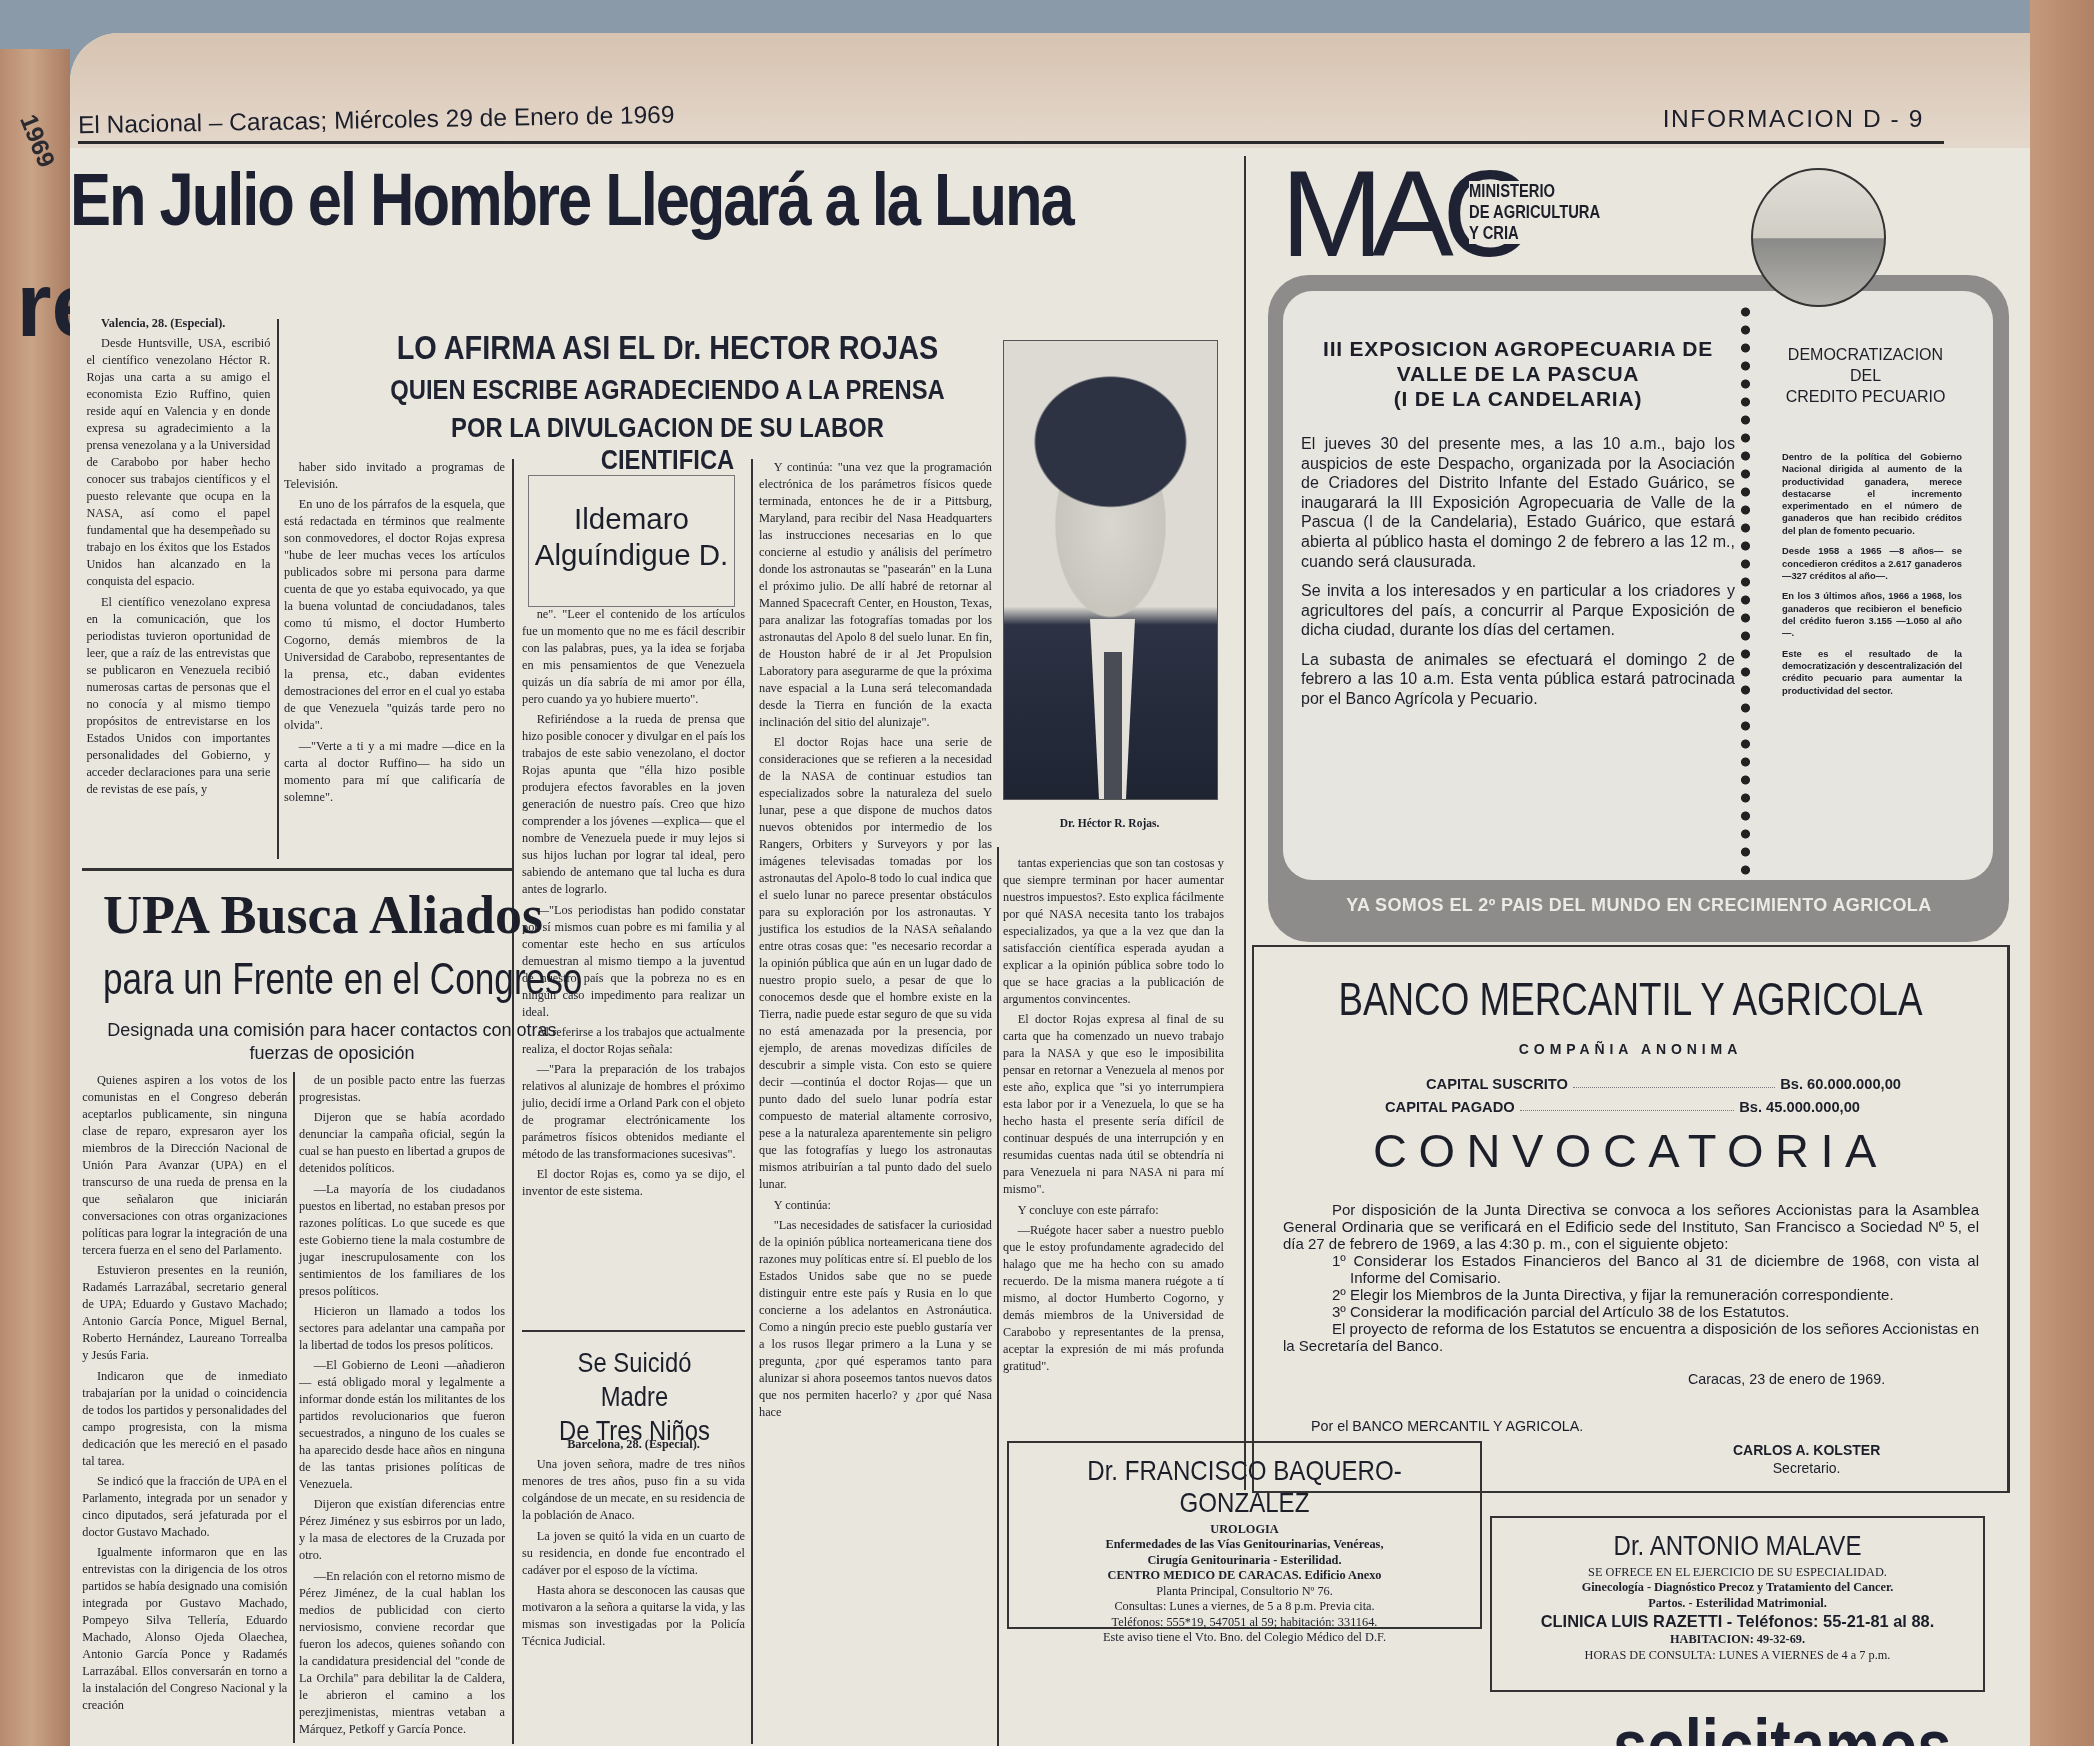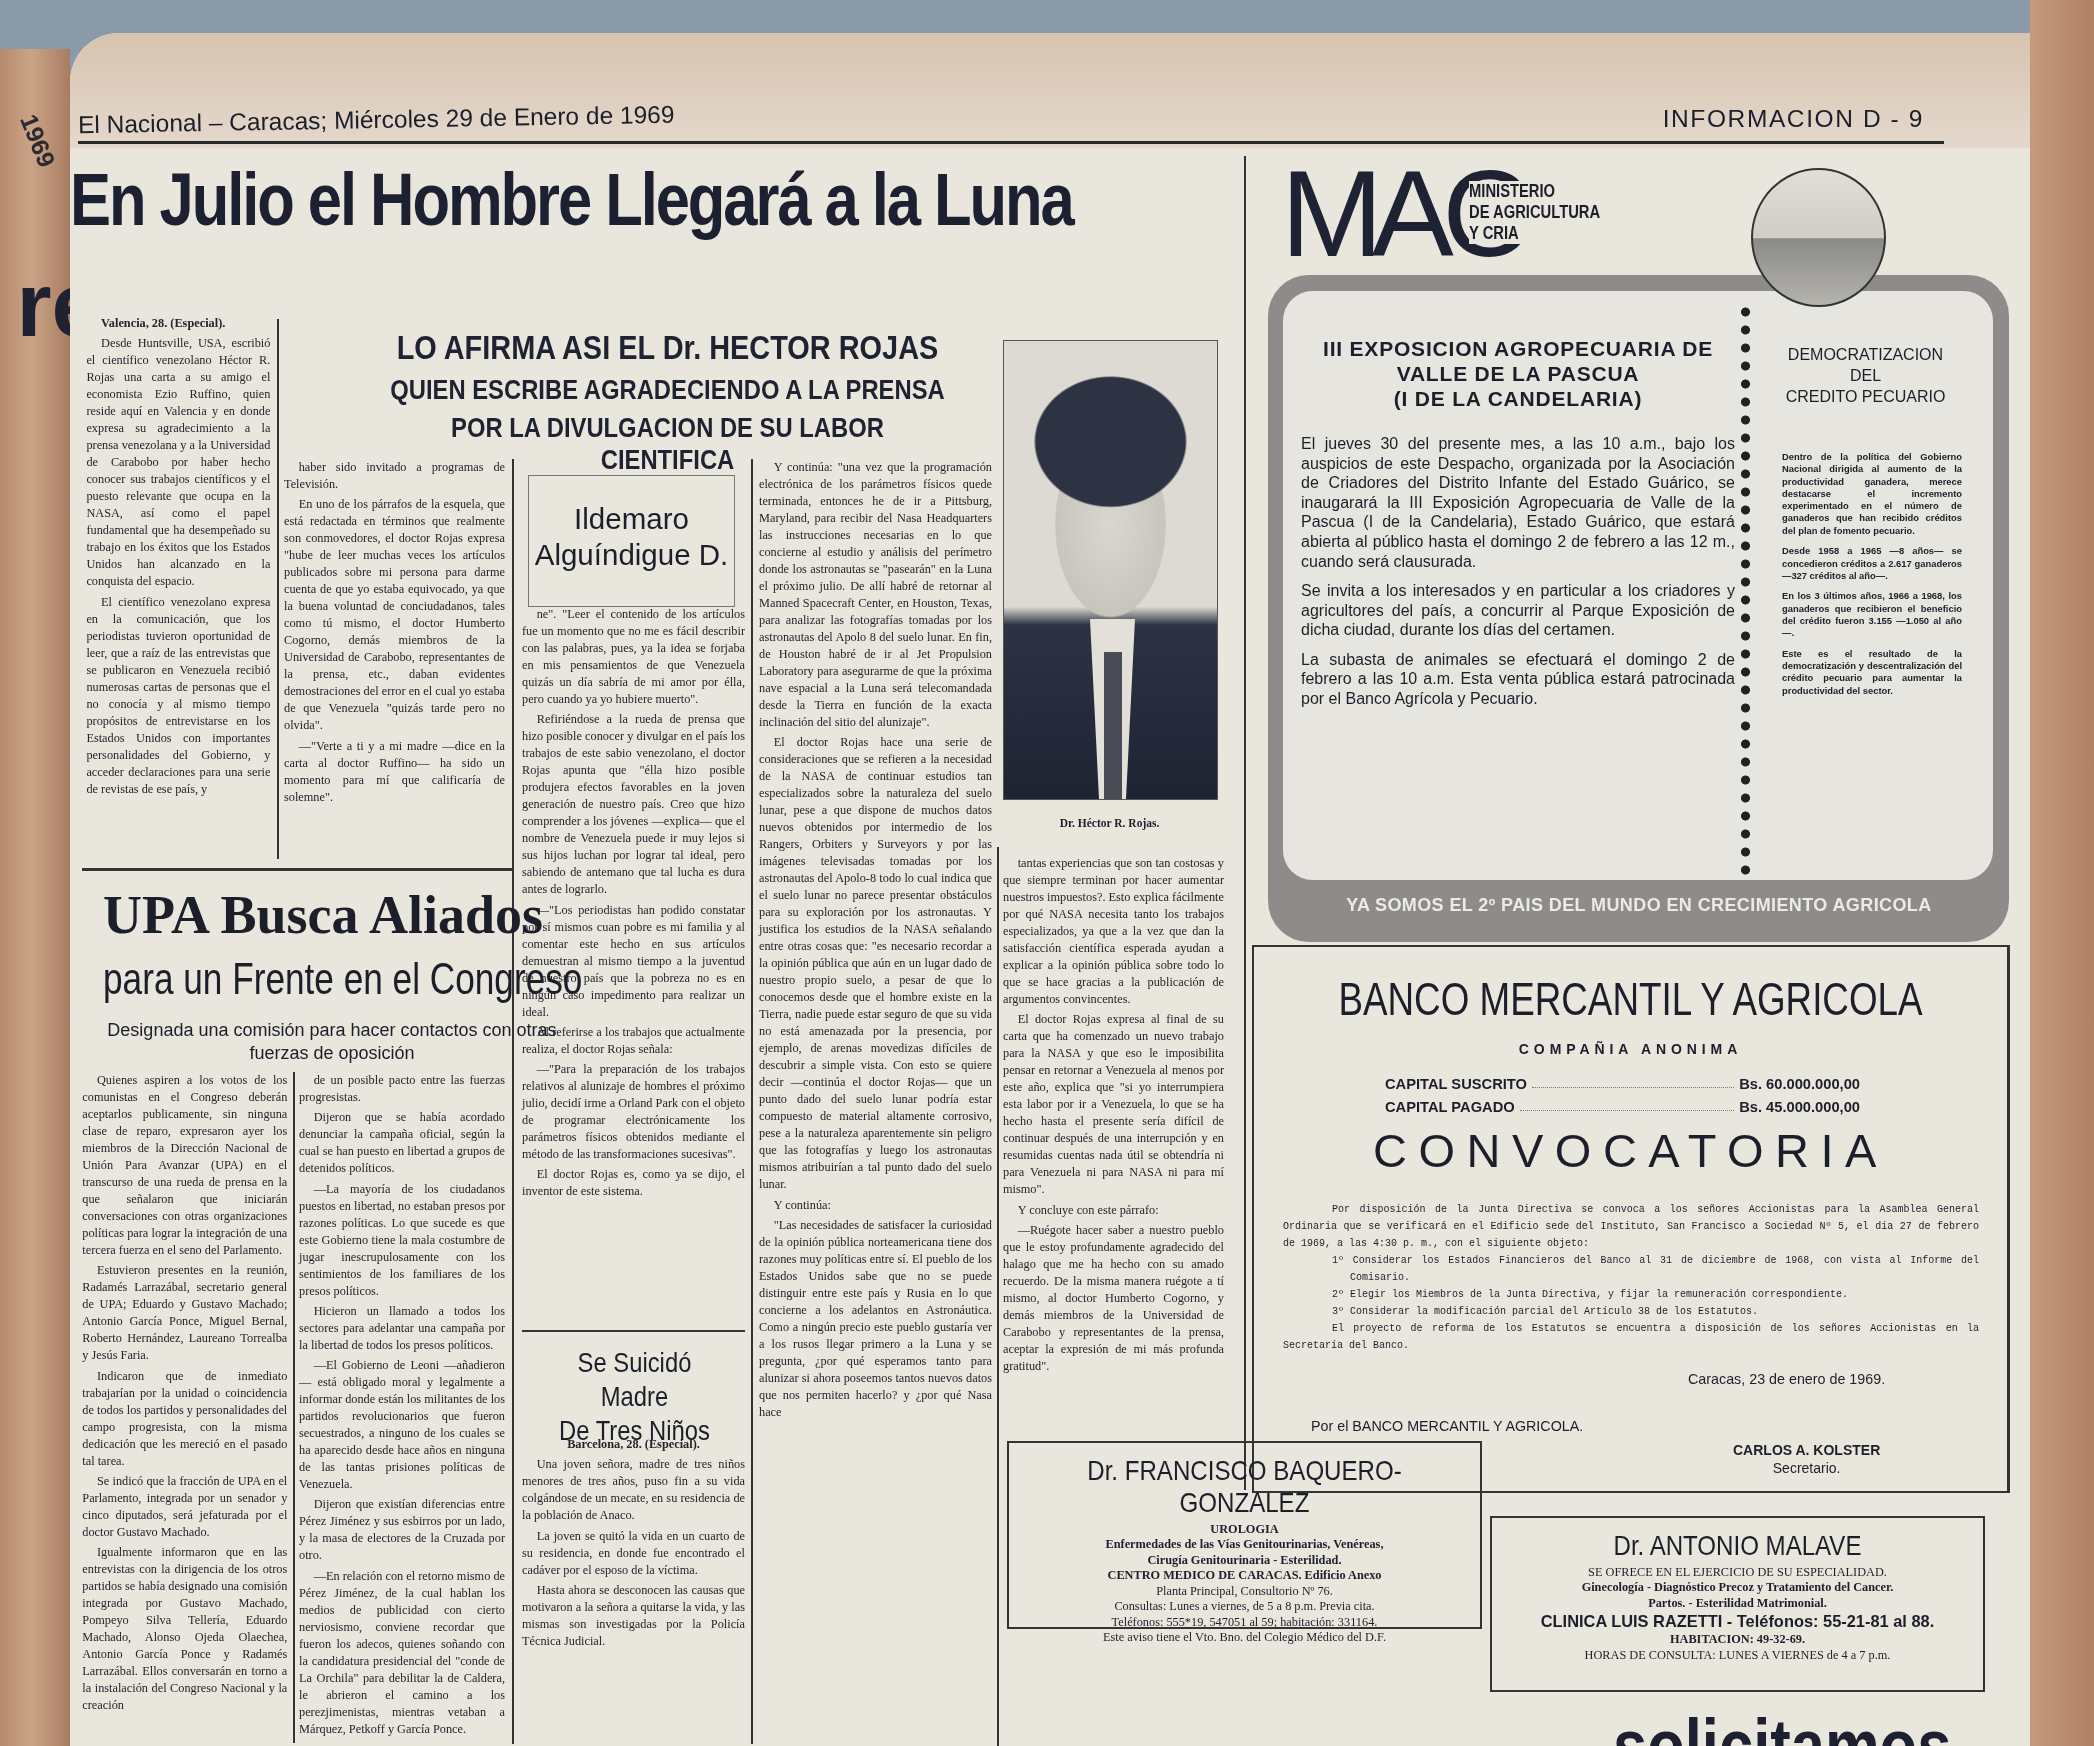--- a/index.html
+++ b/index.html
@@ -49,21 +49,21 @@
   .mac .demo-body p{text-indent:0;margin-bottom:8.2px;}
   .mac .slogan{position:absolute;left:16.4px;top:735px;width:741px;text-align:center;font-family:"Liberation Sans",sans-serif;font-weight:bold;font-size:18px;color:#eceae4;letter-spacing:0.4px;}
   
   .banco{position:absolute;left:1182px;top:912px;width:753px;height:544px;border:2.5px double #333;border-right:3.3px solid #333;}
   .banco .name{position:absolute;left:0;top:24.5px;width:100%;text-align:center;font-family:"Liberation Sans",sans-serif;font-size:46px;transform:scaleX(0.8);}
   .banco .sa{position:absolute;left:0;top:94px;width:100%;text-align:center;font-family:"Liberation Sans",sans-serif;font-weight:bold;font-size:14px;letter-spacing:4.9px;}
   .banco .cap{position:absolute;left:131px;width:475px;font-family:"Liberation Sans",sans-serif;font-weight:bold;font-size:14.7px;display:flex;}
   .banco .cap .lbl{flex:0 0 auto;}
   .banco .cap .dots2{flex:1;border-bottom:1.6px dotted #777;margin:0 4.9px 4.1px;}
   .banco .conv{position:absolute;left:0;top:176px;width:100%;text-align:center;font-family:"Liberation Sans",sans-serif;font-size:47px;letter-spacing:11.5px;}
-  .banco .body{position:absolute;left:29px;top:254px;width:696px;font-family:Liberation Mono, monospace;font-size:10px;line-height:17px;text-align:justify;}
+  .banco .body{position:absolute;left:29px;top:254px;width:696px;font-family:Liberation Sans, sans-serif;font-size:15px;line-height:17px;text-align:justify;}
   .banco .body p{text-indent:49px;margin:0;}
   .banco .body .item{padding-left:49px;text-indent:-18px;margin-left:18px;}
   .banco .place{position:absolute;left:434px;top:424px;font-family:"Liberation Sans",sans-serif;font-size:14.3px;}
   .banco .por{position:absolute;left:57px;top:471px;font-family:"Liberation Sans",sans-serif;font-size:14.3px;}
   .banco .sig{position:absolute;left:479px;top:494px;text-align:center;font-family:"Liberation Sans",sans-serif;font-size:14px;line-height:18px;}
   .banco .sig b{display:block;}
   
   .doc{position:absolute;border:2.5px double #333;text-align:center;font-family:"Liberation Serif",serif;}
   .doc .dname{font-family:"Liberation Sans",sans-serif;font-size:28px;transform:scaleX(0.86);margin:11.5px 0 3.3px;}
   .doc .line{font-size:12.3px;line-height:15.5px;font-weight:bold;}
@@ -209,21 +209,21 @@
       <p>Desde 1958 a 1965 —8 años— se concedieron créditos a 2.617 ganaderos —327 créditos al año—.</p>
       <p>En los 3 últimos años, 1966 a 1968, los ganaderos que recibieron el beneficio del crédito fueron 3.155 —1.050 al año—.</p>
       <p>Este es el resultado de la democratización y descentralización del crédito pecuario para aumentar la productividad del sector.</p>
     </div>
     <div class="slogan">YA SOMOS EL 2º PAIS DEL MUNDO EN CRECIMIENTO AGRICOLA</div>
   </div>
 
   <div class="banco">
     <div class="name">BANCO MERCANTIL Y AGRICOLA</div>
     <div class="sa">COMPAÑIA ANONIMA</div>
-    <div class="cap" style="top:129px;">
+    <div class="cap" style="top:129px;margin-left:41px;">
       <span class="lbl">CAPITAL SUSCRITO</span>
       <span class="dots2"></span>
       <span>Bs. 60.000.000,00</span>
     </div>
     <div class="cap" style="top:152px;">
       <span class="lbl">CAPITAL PAGADO</span>
       <span class="dots2"></span>
       <span>Bs. 45.000.000,00</span>
     </div>
     <div class="conv">CONVOCATORIA</div>

